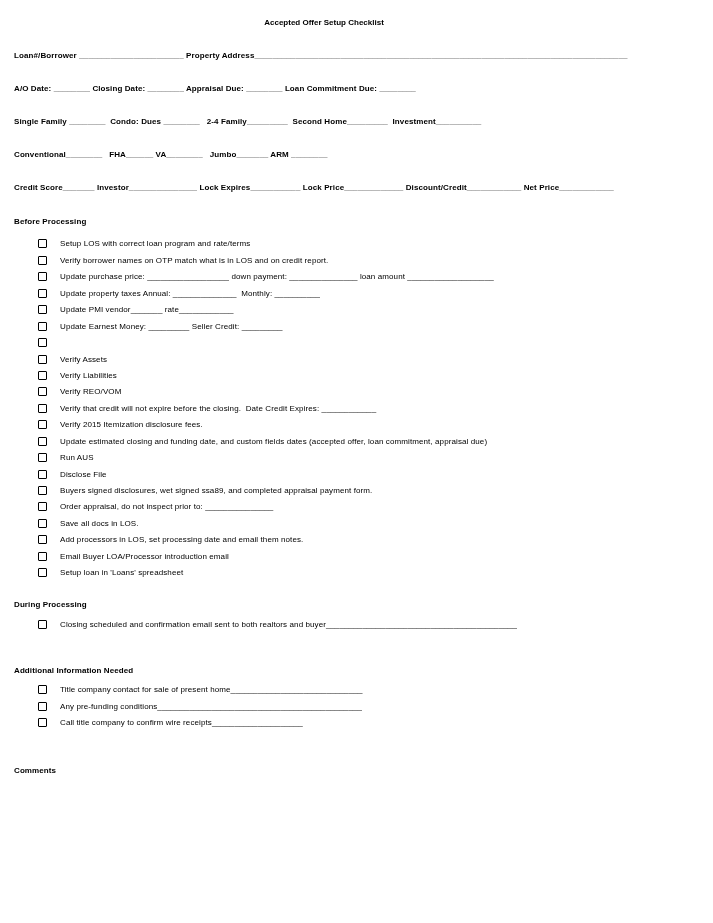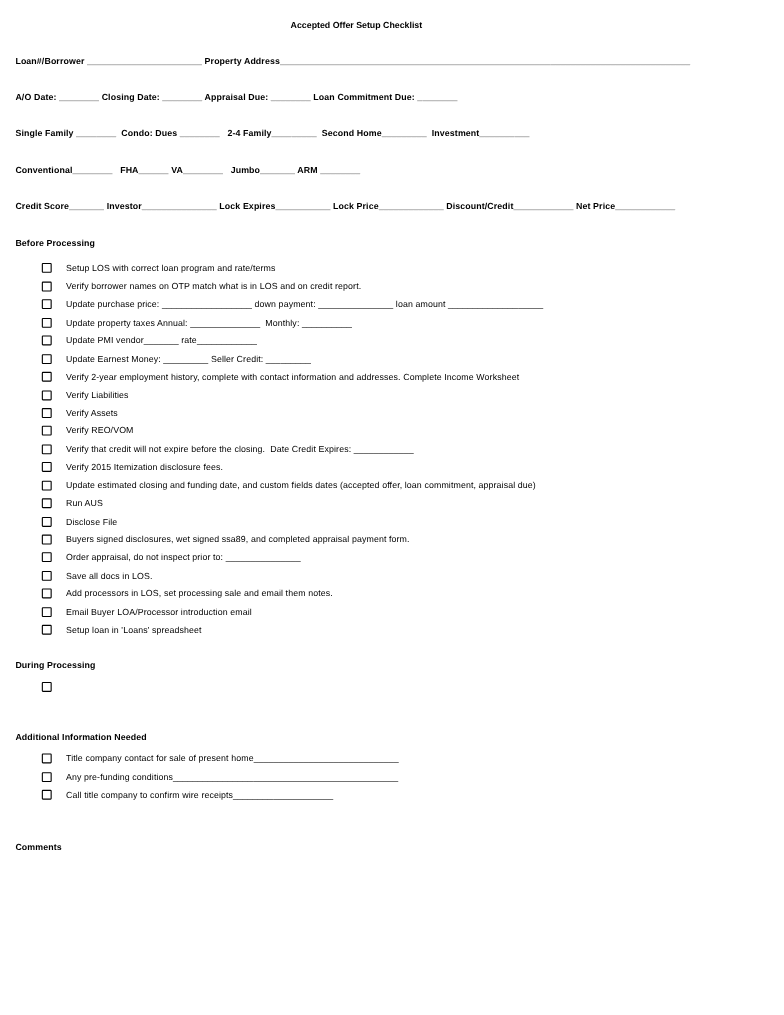--- a/index.html
+++ b/index.html
@@ -77,29 +77,28 @@
       <div class="row">
         <span class="cb"></span>
         <span class="item-text">Update PMI vendor_______ rate____________</span>
       </div>
       <div class="row">
         <span class="cb"></span>
         <span class="item-text">Update Earnest Money: _________ Seller Credit: _________</span>
       </div>
       <div class="row">
         <span class="cb"></span>
-        <span class="item-text">Verify 2-year employment history, complete with contact information and addresses. Complete Income Worksheet</span>
+      </div>
+      <div class="row">
+        <span class="cb"></span>
+        <span class="item-text">Verify Assets</span>
       </div>
       <div class="row">
         <span class="cb"></span>
         <span class="item-text">Verify Liabilities</span>
-      </div>
-      <div class="row">
-        <span class="cb"></span>
-        <span class="item-text">Verify Assets</span>
       </div>
       <div class="row">
         <span class="cb"></span>
         <span class="item-text">Verify REO/VOM</span>
       </div>
       <div class="row">
         <span class="cb"></span>
         <span class="item-text">Verify that credit will not expire before the closing.  Date Credit Expires: ____________</span>
       </div>
       <div class="row">
@@ -125,36 +124,37 @@
       <div class="row">
         <span class="cb"></span>
         <span class="item-text">Order appraisal, do not inspect prior to: _______________</span>
       </div>
       <div class="row">
         <span class="cb"></span>
         <span class="item-text">Save all docs in LOS.</span>
       </div>
       <div class="row">
         <span class="cb"></span>
-        <span class="item-text">Add processors in LOS, set processing sale and email them notes.</span>
+        <span class="item-text">Add processors in LOS, set processing date and email them notes.</span>
       </div>
       <div class="row">
         <span class="cb"></span>
         <span class="item-text">Email Buyer LOA/Processor introduction email</span>
       </div>
       <div class="row">
         <span class="cb"></span>
         <span class="item-text">Setup loan in 'Loans' spreadsheet</span>
       </div>
   </div>
 
   <div class="sec-head" id="during-head">During Processing</div>
   <div class="rows tight">
     <div class="row">
         <span class="cb"></span>
+        <span class="item-text">Closing scheduled and confirmation email sent to both realtors and buyer__________________________________________</span>
       </div>
   </div>
 
   <div class="sec-head" id="additional-head">Additional Information Needed</div>
   <div class="rows tight">
     <div class="row">
         <span class="cb"></span>
         <span class="item-text">Title company contact for sale of present home_____________________________</span>
       </div>
       <div class="row">

